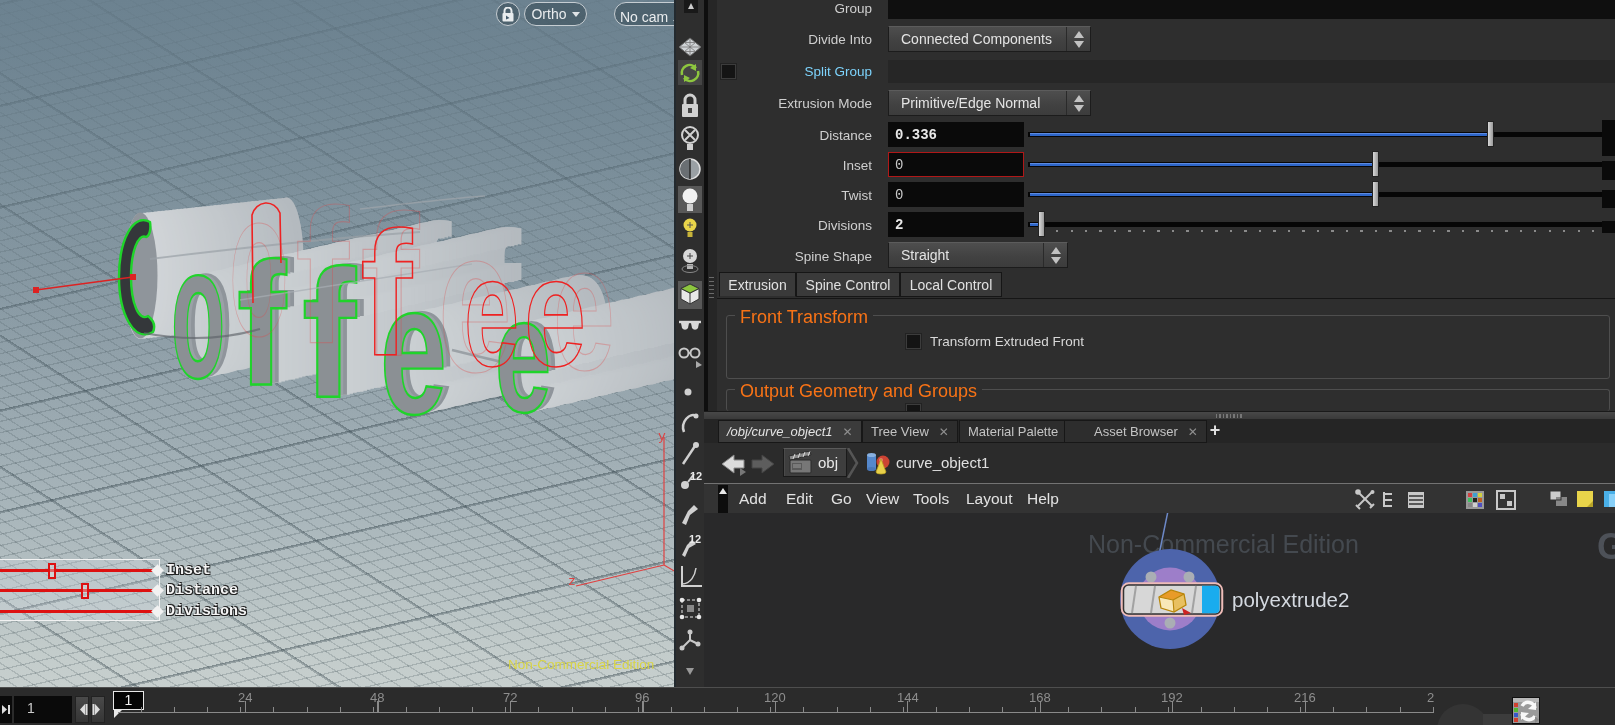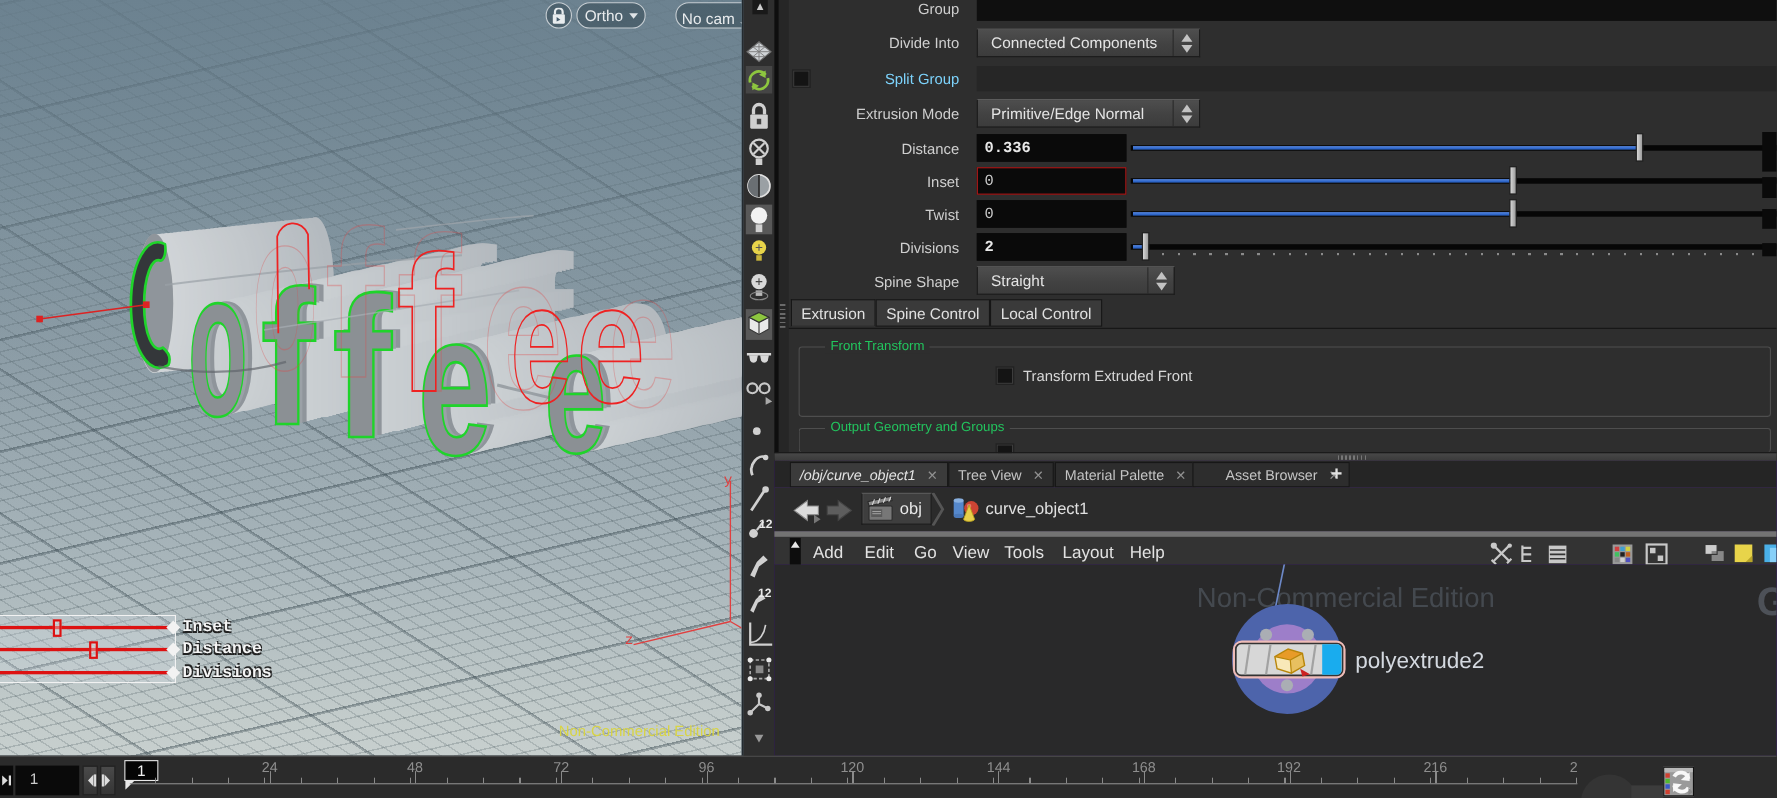--- a/index.html
+++ b/index.html
@@ -67,36 +67,36 @@
 .sltrack { position:absolute; left:1028px; right:0; height:5px; background:#060606; }
 .slblue { position:absolute; left:1030px; height:3px; background:#2e66c8; border-top:1px solid #5c8ae0; }
 .slhandle { position:absolute; width:7px; height:26px; background:linear-gradient(90deg,#d8d8d8,#9a9a9a); border:1px solid #222; }
 .checkbox { position:absolute; width:15px; height:15px; background:#141414; border:1px solid #3c3c3c; outline:1px solid #222; }
 
 
 .ptab { position:absolute; top:272px; height:25px; background:#3a3a3a; border:1px solid #161616;
   color:#e0e0e0; font-size:14px; display:flex; align-items:center; justify-content:center; }
 #tabline { position:absolute; top:298px; left:717px; right:0; height:1px; background:#161616; }
 .fieldset { position:absolute; border:1px solid #4e4e4e; border-radius:3px; }
-.legend { position:absolute; top:-9px; left:23px; background:#2e2e2e; padding:0 5px;
-  color:#22c55e; font-size:12px; white-space:nowrap; }
+.legend { position:absolute; top:-9px; left:8px; background:#2e2e2e; padding:0 5px;
+  color:#f97316; font-size:18px; white-space:nowrap; }
 
 
 #splitter { left:704px; top:411px; width:911px; height:8px;
   background:linear-gradient(180deg,#484848,#3a3a3a); border-top:1px solid #1a1a1a; }
 
 
 #network { left:704px; top:419px; width:911px; height:268px; background:#4c1d95; }
 #nettabs { position:absolute; left:0; top:0; width:911px; height:24px; background:#252525; }
 .ntab { position:absolute; top:1px; height:23px; border:1px solid #171717; color:#c4c4c4;
   font-size:13px; display:flex; align-items:center; padding:0 8px; background:#2d2d2d; }
 .ntab .x { margin-left:10px; color:#909090; font-size:12px; }
 #pathbar { position:absolute; left:0; top:24px; width:911px; height:40px; background:#2b2b2b; }
 #menubar { position:absolute; left:0; top:64px; width:911px; height:30px; background:#333333;
-  border-top:5px solid #737373; }
+  border-top:1px solid #737373; }
 .mitem { position:absolute; top:0; height:30px; display:flex; align-items:center;
   color:#e2e2e2; font-size:15.5px; }
 #netcanvas { position:absolute; left:0; top:94px; width:911px; height:174px; background:#29292a; overflow:hidden; }
 
 
 #bottombar { left:0; top:687px; width:1615px; height:38px; background:#2b2b2b; border-top:1px solid #4e4e4e; }
 .blabel { position:absolute; top:2px; color:#8e8e8e; font-size:13px; }
 </style>
 </head>
 <body>
@@ -715,21 +715,21 @@
 
   <div id="splitter" class="abs">
       <div class="abs" style="left:512px; top:2px; width:26px; height:4px;background:repeating-linear-gradient(90deg,#777 0 1.5px,transparent 1.5px 3.5px);"></div>
     </div>
 
   <div id="network" class="abs">
     <div id="nettabs">
       <div class="ntab" style="left:14px; background:#3b3b3b; color:#e4e4e4; font-style:italic;">/obj/curve_object1<span class="x" style="font-style:normal;">✕</span></div>
       <div class="ntab" style="left:158px;">Tree View<span class="x">✕</span></div>
       <div class="ntab" style="left:255px;">Material Palette<span class="x">✕</span></div>
-      <div class="ntab" style="left:380px;padding-left:29px;">Asset Browser<span class="x">✕</span></div>
+      <div class="ntab" style="left:360px;padding-left:29px;">Asset Browser<span class="x">✕</span></div>
       <div class="abs" style="left:503px; top:1px; width:16px; height:22px; color:#e0e0e0; font-size:18px; font-weight:bold; text-align:center;">+</div>
     </div>
     <div id="pathbar">
       <svg class="abs" style="left:16px; top:8px;" width="56" height="26" viewBox="0 0 56 26">
         <path d="M14 4 L14 9 L24 9 L24 17 L14 17 L14 22 L2 13 Z" fill="#dcdcdc" stroke="#888" stroke-width="1"></path>
         <path d="M20 17 L26 21 L20 25 Z" fill="#777"></path>
         <path d="M42 4 L42 9 L32 9 L32 17 L42 17 L42 22 L54 13 Z" fill="#5d5d5d" stroke="#444" stroke-width="1"></path>
       </svg>
       <div class="abs" style="left:79px; top:5px; width:64px; height:29px; background:#3e3e3e; border:1px solid #1a1a1a; border-top-color:#5a5a5a; box-shadow:inset 1px 0 0 #4a4a4a;"></div>
       <svg class="abs" style="left:84px; top:8px;" width="26" height="24" viewBox="0 0 26 24">

